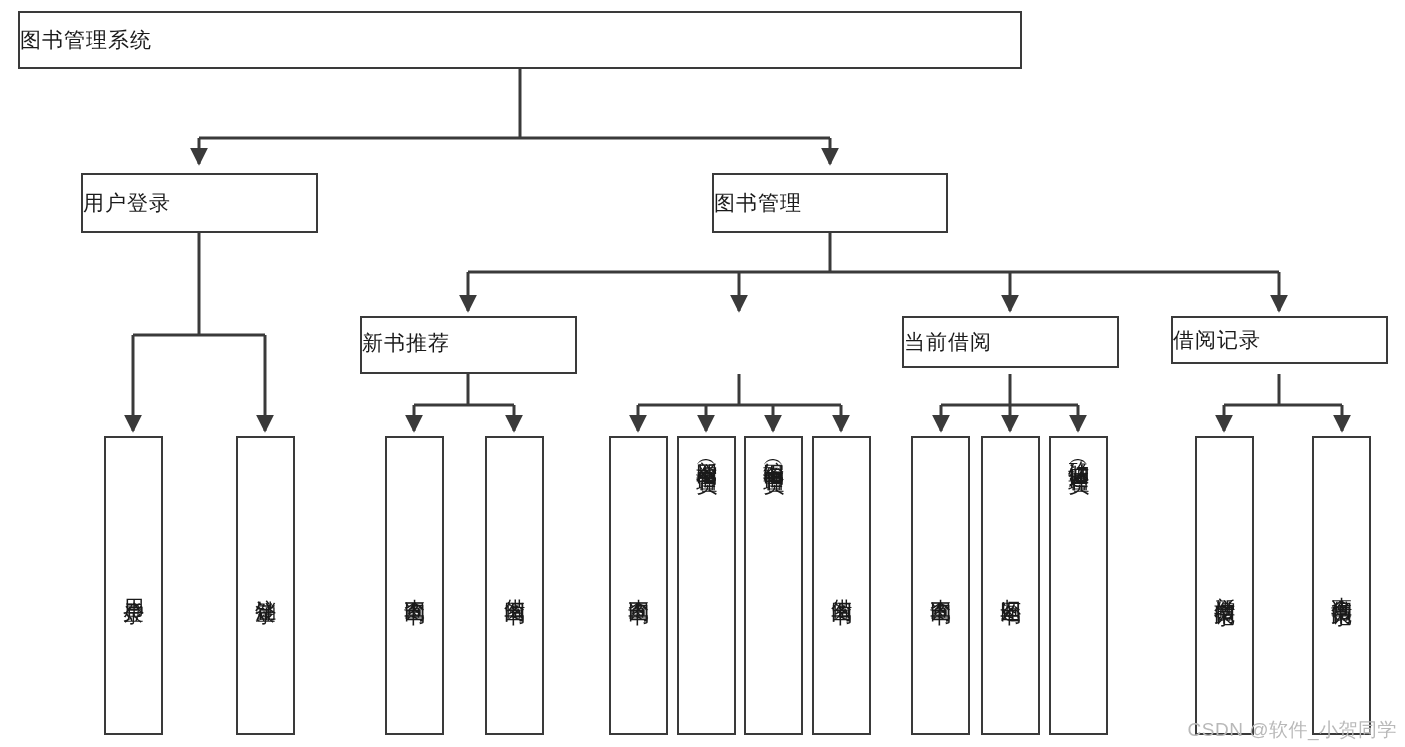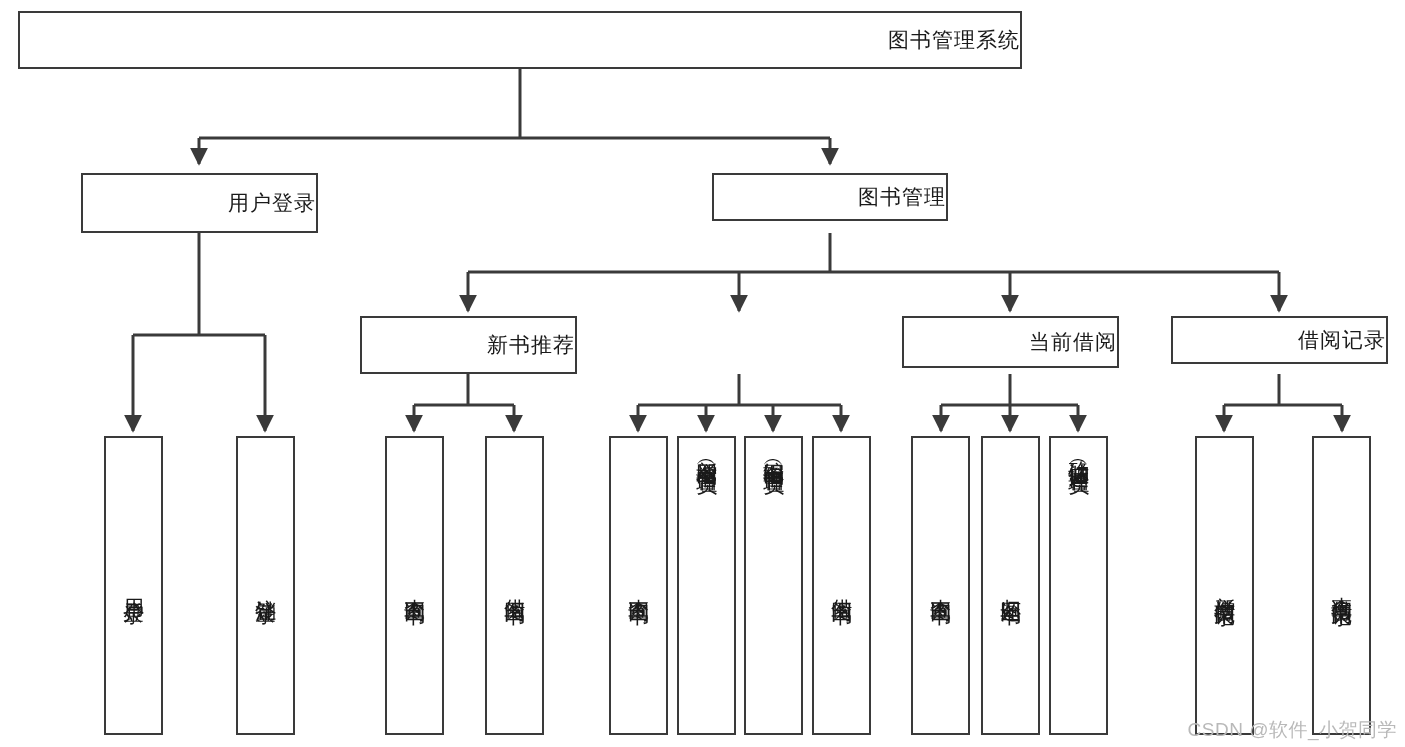--- a/index.html
+++ b/index.html
@@ -26,21 +26,21 @@
     height: 747px;
     pointer-events: none;
   }
   .node {
     position: absolute;
     box-sizing: border-box;
     background: #ffffff;
     border: 2px solid #3a3a3a;
     display: flex;
     align-items: center;
-    justify-content: flex-end;
+    justify-content: flex-start;
     color: #1a1a1a;
   }
   .node-h .node-label {
     font-size: 21px;
     line-height: 1.15;
     letter-spacing: 1px;
     white-space: nowrap;
   }
   .node-v {
     align-items: flex-start;
@@ -125,25 +125,25 @@
     </g>
   </svg>
 
   <div class="node node-h" style="left:18px; top:11px; width:1004px; height:58px;">
     <span class="node-label">图书管理系统</span>
   </div>
 
   <div class="node node-h" style="left:81px; top:173px; width:237px; height:60px;">
     <span class="node-label">用户登录</span>
   </div>
-  <div class="node node-h" style="left:712px; top:173px; width:236px; height:48px;">
+  <div class="node node-h" style="left:712px; top:173px; width:236px; height:60px;">
     <span class="node-label">图书管理</span>
   </div>
 
-  <div class="node node-h" style="left:360px; top:316px; width:217px; height:58px;">
+  <div class="node node-h" style="left:360px; top:316px; width:217px; height:58px;font-family:Liberation Mono, monospace;">
     <span class="node-label">新书推荐</span>
   </div>
   <div class="node node-h" style="left:902px; top:316px; width:217px; height:52px;">
     <span class="node-label">当前借阅</span>
   </div>
   <div class="node node-h" style="left:1171px; top:316px; width:217px; height:48px;">
     <span class="node-label">借阅记录</span>
   </div>
 
   <div class="node node-v center-v" style="left:104px; top:436px; width:59px; height:299px;">

